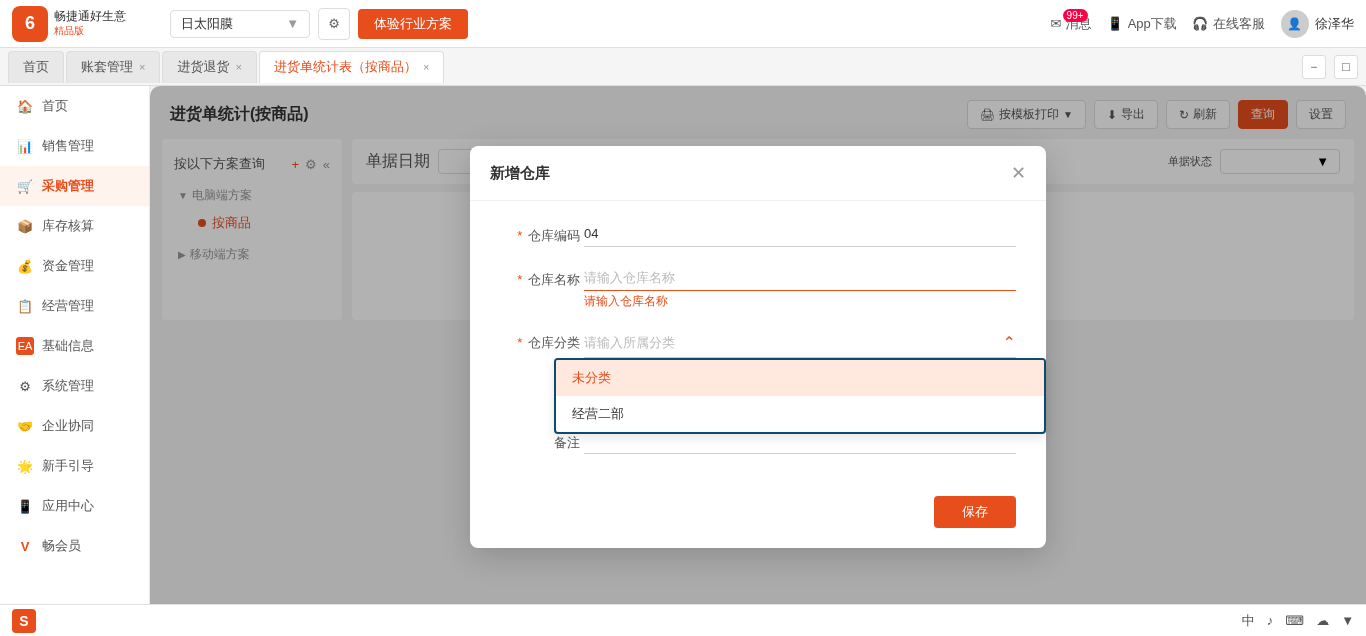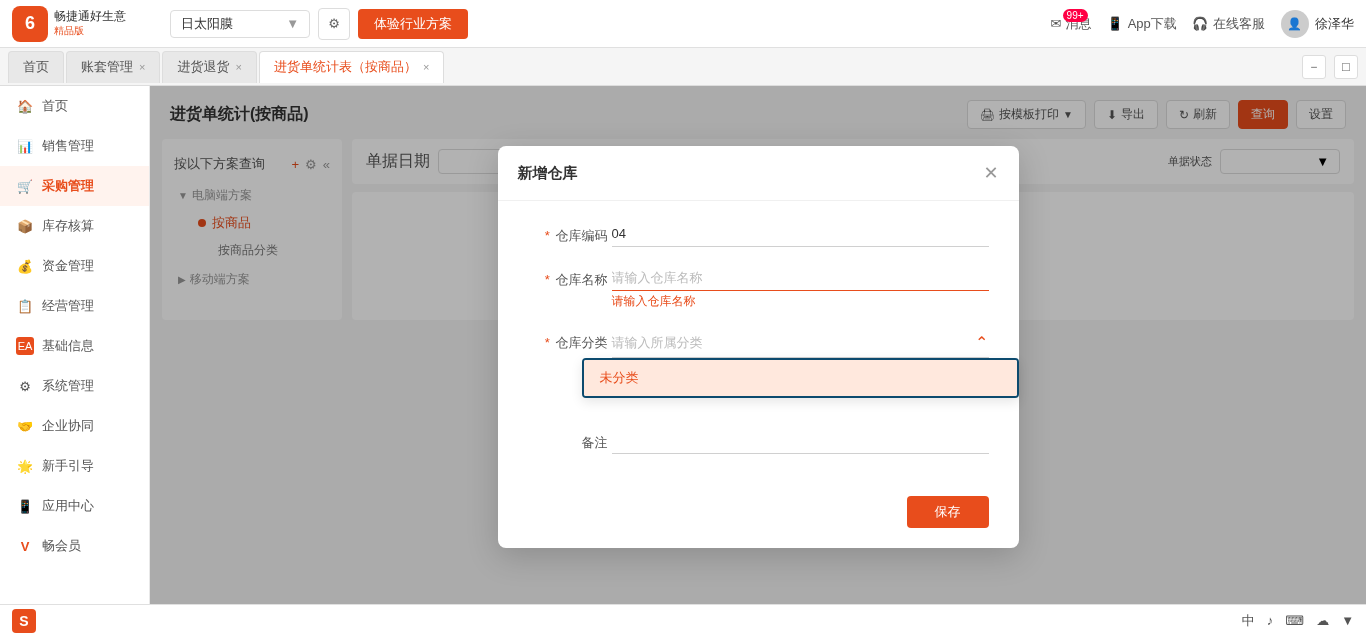--- a/index.html
+++ b/index.html
@@ -69,21 +69,21 @@
       flex-shrink: 0; overflow-y: auto;
     }
     .sidebar-item {
       display: flex; align-items: center; gap: 8px; padding: 11px 16px;
       cursor: pointer; color: #555; font-size: 13px;
     }
     .sidebar-item.active { background: #fff3ee; color: #e84d1c; font-weight: bold; }
     .sidebar-icon { width: 18px; height: 18px; display: flex; align-items: center; justify-content: center; flex-shrink: 0; }
 
     
-    .content { flex: 1; background: #f5f5f5; overflow: hidden; position: relative; }
+    .content { flex: 1; background: #f5f5f5; overflow: hidden; position: relative; border-radius: 10px; }
     .page-header {
       display: flex; align-items: center; justify-content: space-between;
       padding: 14px 20px 10px; background: #f5f5f5;
     }
     .page-title { font-size: 16px; font-weight: bold; color: #333; }
     .page-actions { display: flex; align-items: center; gap: 8px; }
     .action-btn {
       display: flex; align-items: center; gap: 4px; padding: 5px 12px;
       border: 1px solid #ddd; border-radius: 4px; cursor: pointer;
       background: #fff; color: #555; font-size: 12px;
@@ -93,21 +93,21 @@
 
     
     .overlay {
       position: absolute; top: 0; left: 0; right: 0; bottom: 0;
       background: rgba(0,0,0,0.3); z-index: 100; display: flex;
       align-items: flex-start; justify-content: center; padding-top: 60px;
     }
 
     
     .dialog {
-      background: #fff; border-radius: 8px; width: 521px;
+      background: #fff; border-radius: 8px; width: 576px;
       box-shadow: 0 8px 32px rgba(0,0,0,0.18); overflow: visible;
       position: relative;
     }
     .dialog-header {
       display: flex; align-items: center; justify-content: space-between;
       padding: 16px 20px; border-bottom: 1px solid #f0f0f0;
     }
     .dialog-title { font-size: 15px; font-weight: bold; color: #333; }
     .dialog-close { cursor: pointer; color: #999; font-size: 18px; }
     .dialog-body { padding: 20px 30px 24px; }
@@ -314,23 +314,20 @@
           </div>
         </div>
         <div class="section-title">
           <span class="triangle">▼</span>
           <span>电脑端方案</span>
         </div>
         <div class="tree-item active">
           <span class="dot"></span>
           <span>按商品</span>
         </div>
-        <div class="tree-sub">
-          <span>按商品分类</span>
-        </div>
         <div class="section-title">
           <span class="triangle">▶</span>
           <span>移动端方案</span>
         </div>
       </div>
 
       <div style="flex:1;">
         <div style="background:#fff; border-radius:4px; padding:10px 14px; display:flex; gap:20px; align-items:center; flex-wrap:wrap;">
           <div style="display:flex;align-items:center;gap:8px;">
             <span style="color:#555;font-size:16px;">单据日期</span>
@@ -411,20 +408,23 @@
             <div class="form-field" style="position:relative;">
               <div class="select-input">
                 <span style="color:#bbb;">请输入所属分类</span>
                 <span class="select-arrow-up">⌃</span>
               </div>
 
               <div class="dropdown-list">
                 <div class="dropdown-item selected">
                   <span>未分类</span>
                 </div>
+                <div class="dropdown-item">
+                  <span>经营二部</span>
+                </div>
               </div>
             </div>
           </div>
 
           <div class="form-row" style="margin-top:70px;">
             <div class="form-label">备注</div>
             <div class="form-field">
               <input class="form-input" type="text" placeholder="" style="">
             </div>
           </div>

